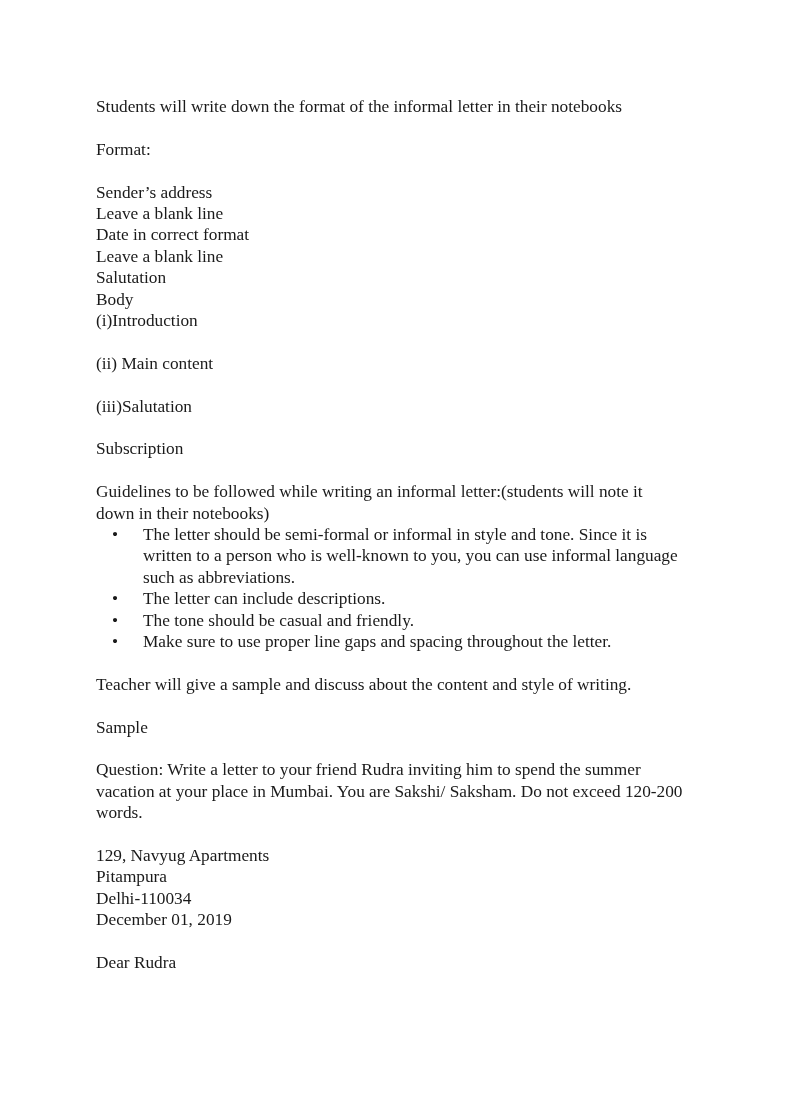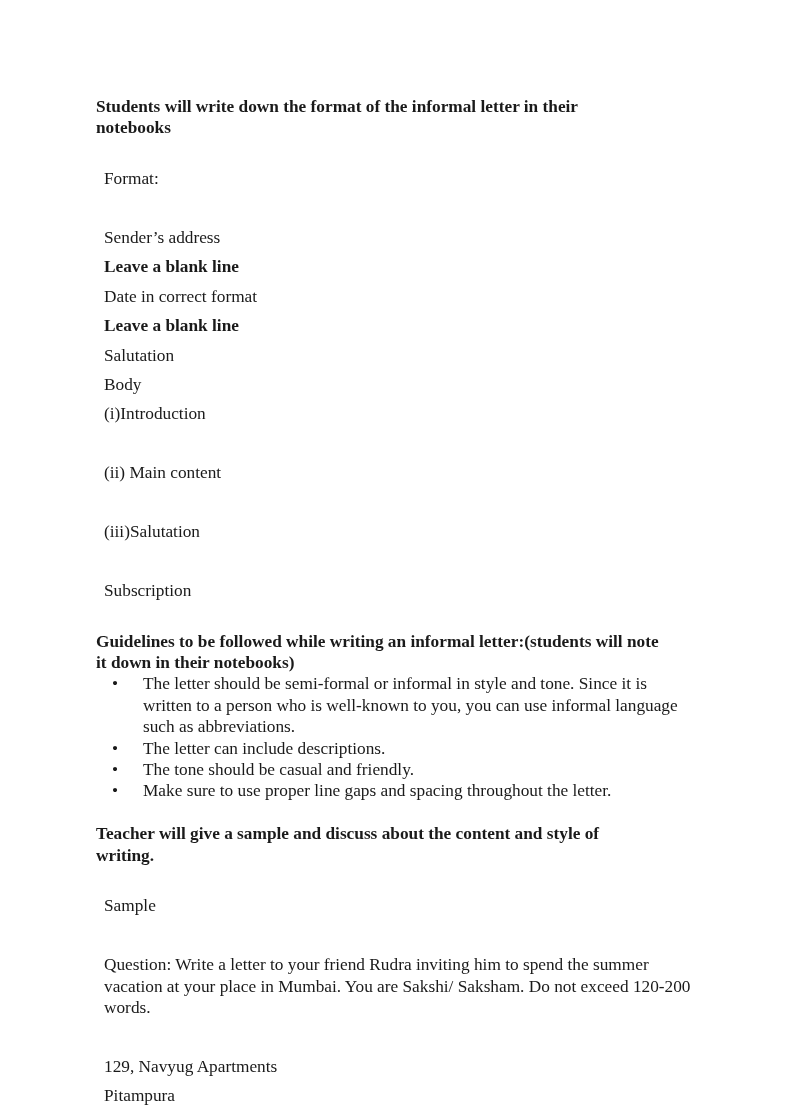--- a/index.html
+++ b/index.html
@@ -3,23 +3,23 @@
   <meta charset="utf-8">
   <style>
     html, body { margin: 0; padding: 0; background: #ffffff; }
     body {
       width: 790px; height: 1117px; overflow: hidden; position: relative;
       font-family: "Liberation Serif", "DejaVu Serif", serif;
       color: #1a1a1a;
       font-size: 17.3px;
     }
     .page { position: absolute; left: 96px; top: 96px; width: 600px; }
-    .line { line-height: 21.4px; white-space: pre-wrap; margin: 8px; }
-    .bold { font-weight: bold; }
-    .heading { font-weight: bold; line-height: 21.4px; margin: 0; }
+    .line { line-height: 21.4px; white-space: pre-wrap; margin: 0; }
+    .bold { font-weight: normal; }
+    .heading { font-weight: normal; line-height: 21.4px; margin: 0; }
     .gap { height: 21.4px; }
     ul.guidelines { list-style: none; margin: 0; padding: 0; }
     ul.guidelines li { position: relative; padding-left: 47px; line-height: 21.4px; }
     ul.guidelines li .bullet { position: absolute; left: 16px; top: 0; }
   </style>
 </head>
 <body>
 
 <div class="page">
 

